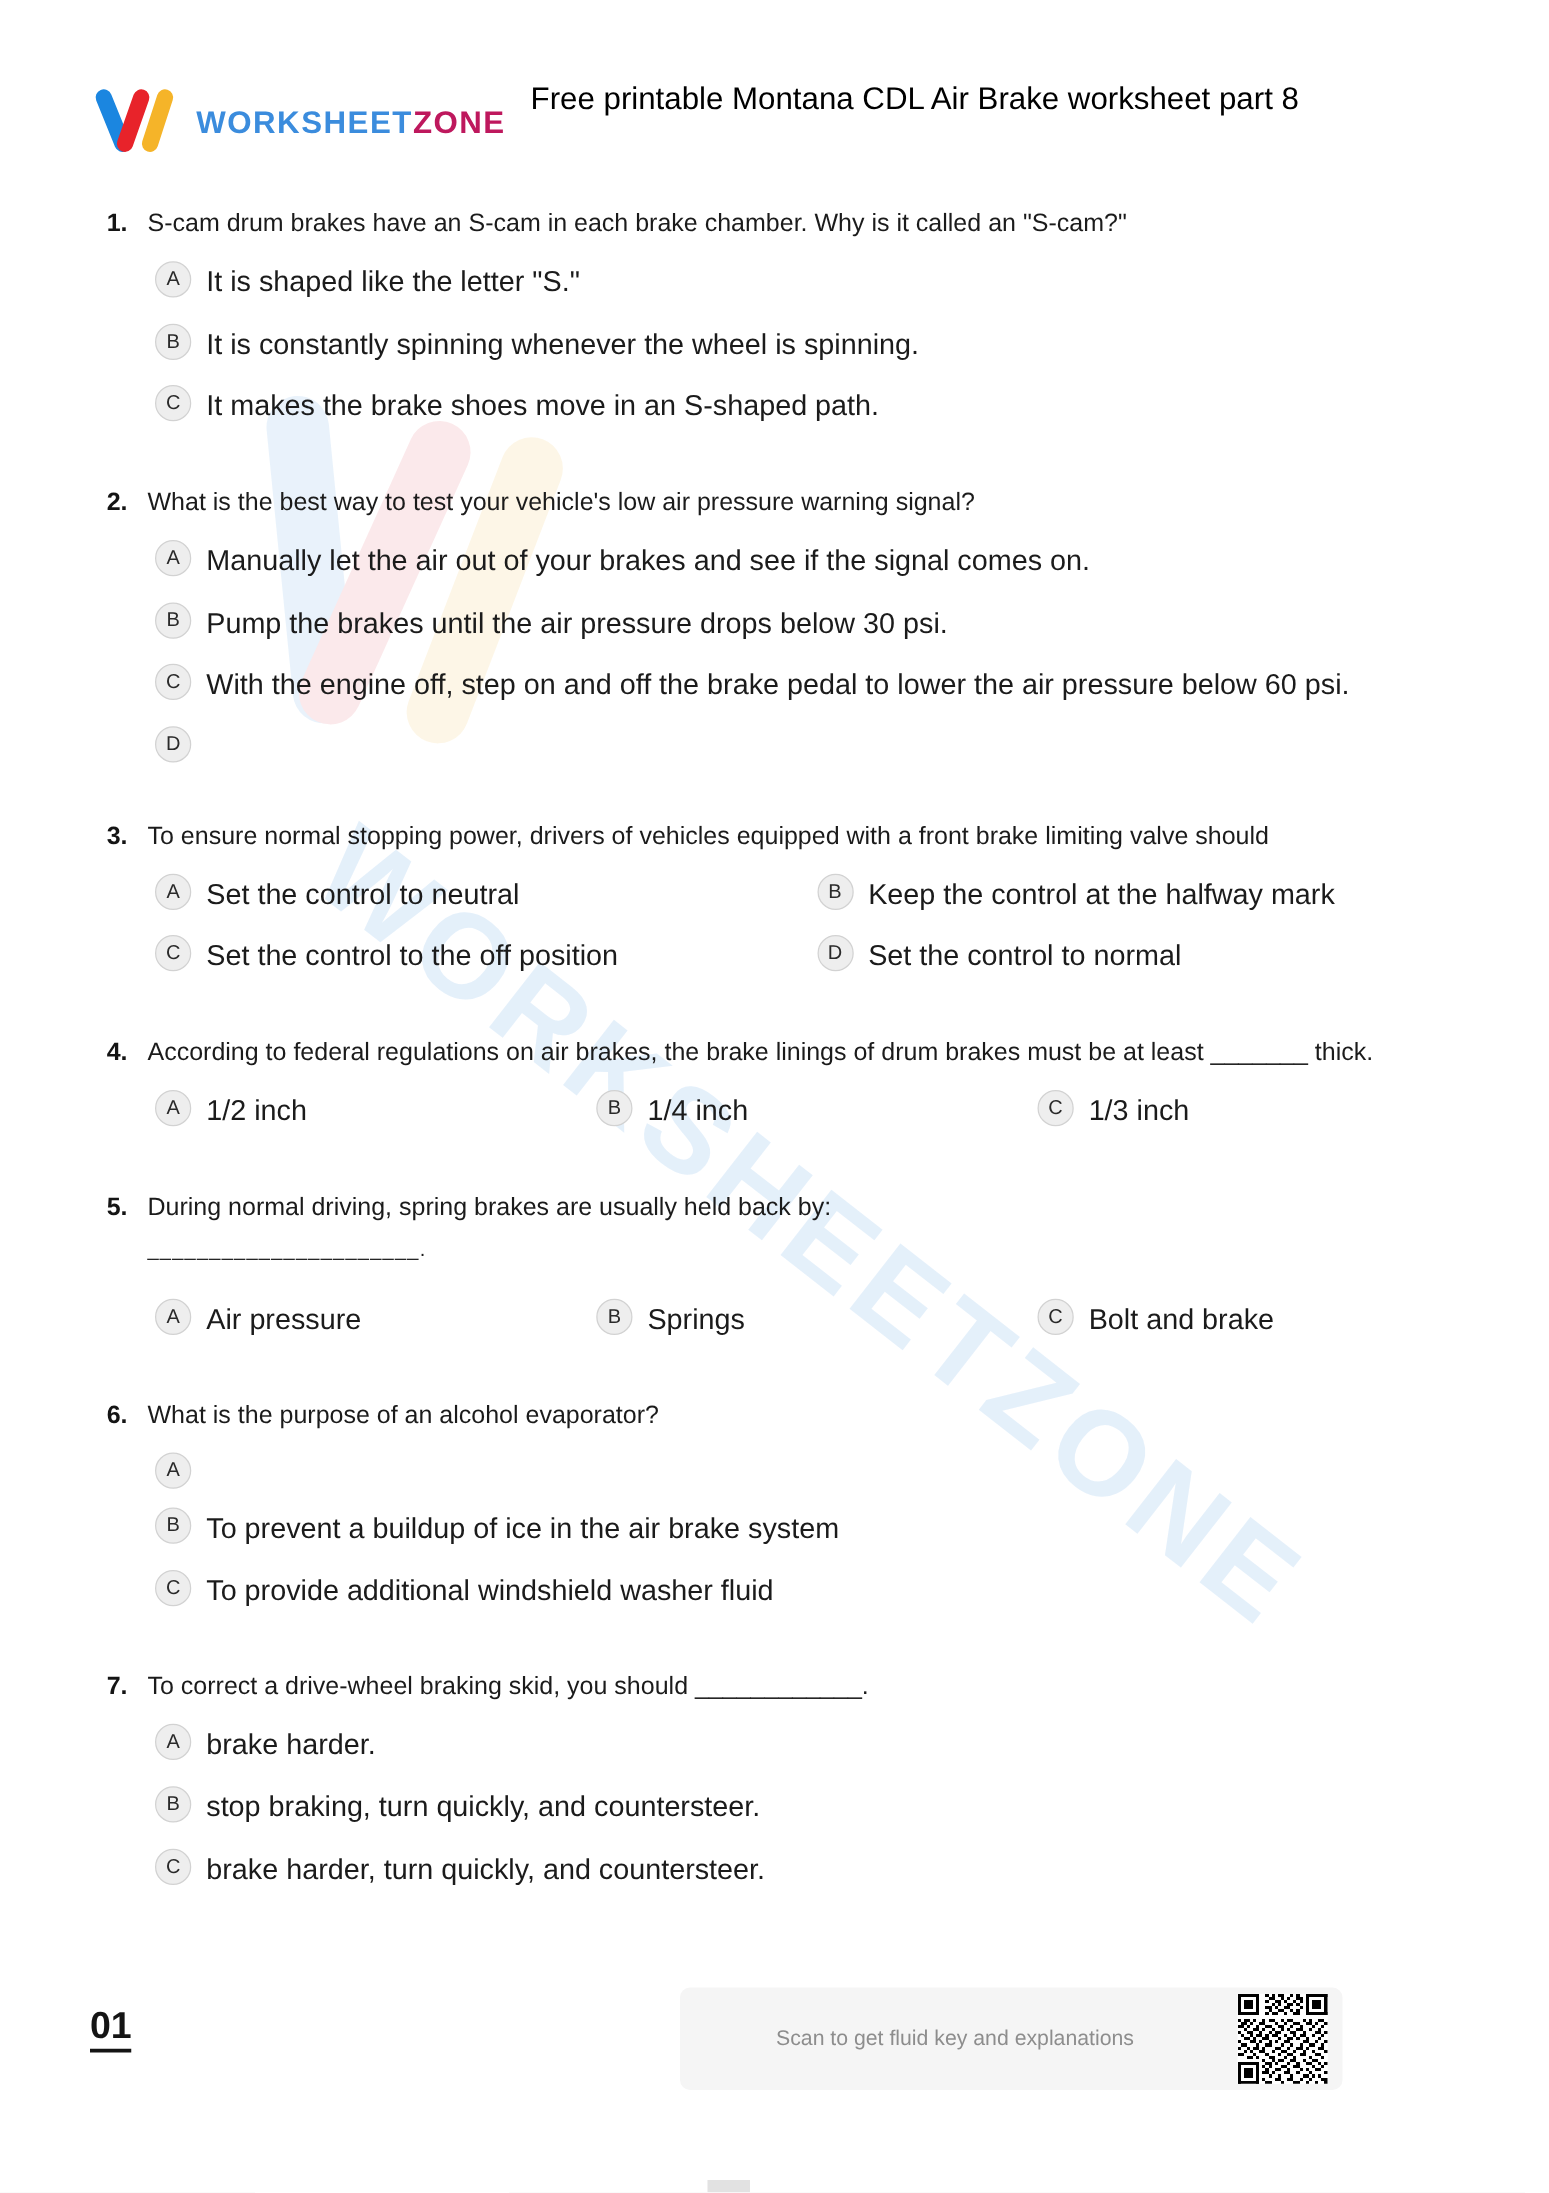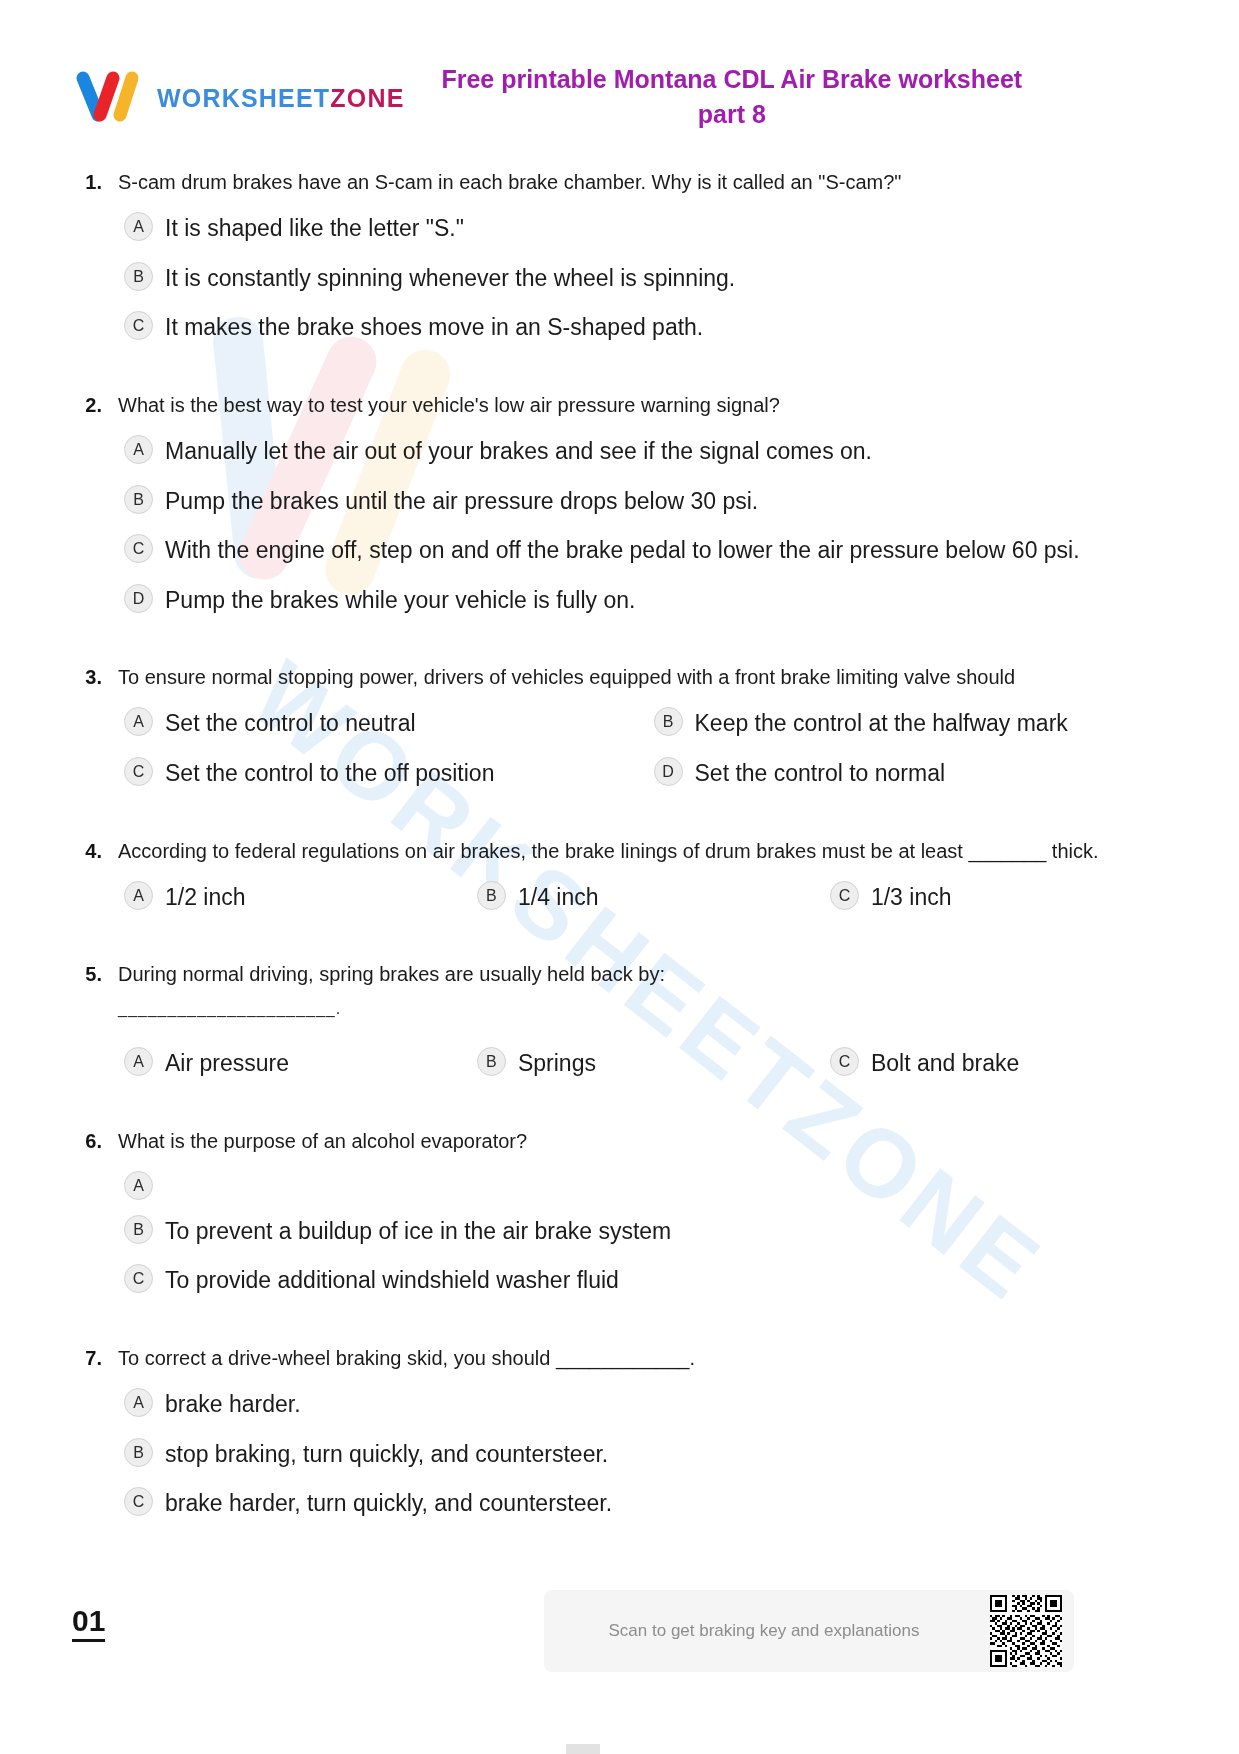--- a/index.html
+++ b/index.html
@@ -75,22 +75,22 @@
     letter-spacing: 1.2px;
     white-space: nowrap;
   }
   .logo-text .lt-a { color: #3b8cdd; }
   .logo-text .lt-b { color: #be185d; }
 
   .doc-title {
     flex: 1 1 auto;
     text-align: center;
     font-size: 25px;
-    font-weight: 700;
-    color: #a21caf;
+    font-weight: 400;
+    color: #000000;
     line-height: 1.38;
     padding-left: 10px;
     padding-right: 120px;
   }
 
   
   .content {
     position: relative;
     z-index: 2;
     padding: 36px 62px 0 78px;
@@ -280,21 +280,20 @@
             <div class="option">
               <div class="bubble">B</div>
               <div class="opt-text">Pump the brakes until the air pressure drops below 30 psi.</div>
             </div>
             <div class="option">
               <div class="bubble">C</div>
               <div class="opt-text">With the engine off, step on and off the brake pedal to lower the air pressure below 60 psi.</div>
             </div>
             <div class="option">
               <div class="bubble">D</div>
-              <div class="opt-text">Pump the brakes while your vehicle is fully on.</div>
             </div>
           </div>
         </div>
       </div>
       <div class="question">
         <div class="q-num">3.</div>
         <div class="q-body">
           <div class="q-text">To ensure normal stopping power, drivers of vehicles equipped with a front brake limiting valve should</div>
           <div class="options cols-2">
             <div class="option">
@@ -394,21 +393,21 @@
               <div class="opt-text">brake harder, turn quickly, and countersteer.</div>
             </div>
           </div>
         </div>
       </div>
     </div>
 
   <div class="footer">
     <div class="page-number">01</div>
     <div class="scan-box">
-      <div class="scan-text">Scan to get braking key and explanations</div>
+      <div class="scan-text">Scan to get fluid key and explanations</div>
       <svg class="qr" viewBox="0 0 29 29" shape-rendering="crispEdges">
         <rect width="29" height="29" fill="#ffffff"></rect>
         <g fill="#000000">
           <rect x="0" y="0" width="7" height="1"></rect>
             <rect x="0" y="6" width="7" height="1"></rect>
           <rect x="0" y="0" width="1" height="7"></rect>
             <rect x="6" y="0" width="1" height="7"></rect>
           <rect x="2" y="2" width="3" height="3"></rect>
           <rect x="22" y="0" width="7" height="1"></rect>
             <rect x="22" y="6" width="7" height="1"></rect>

